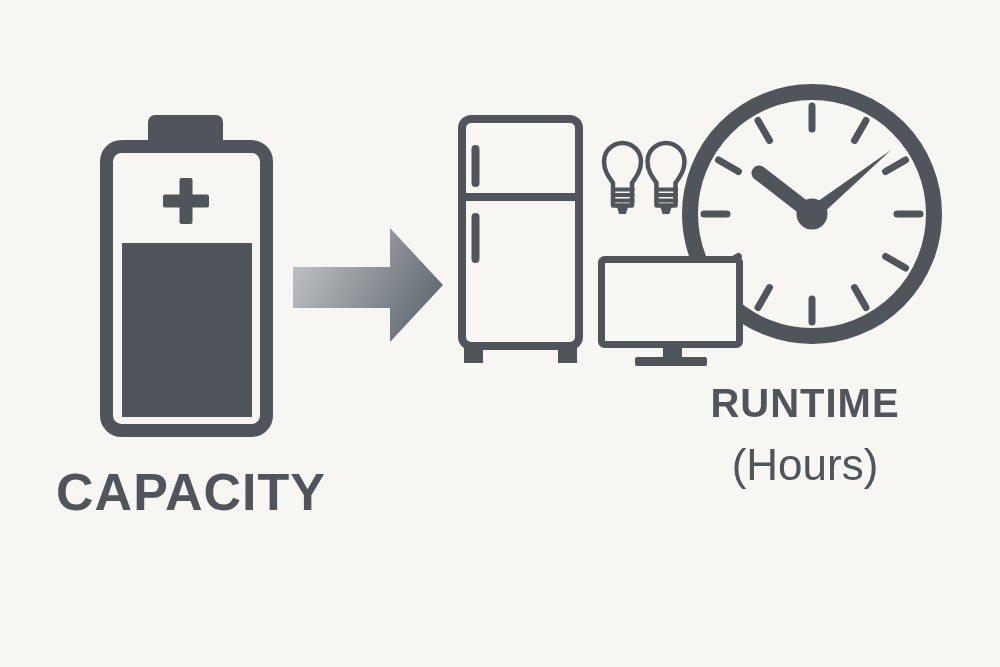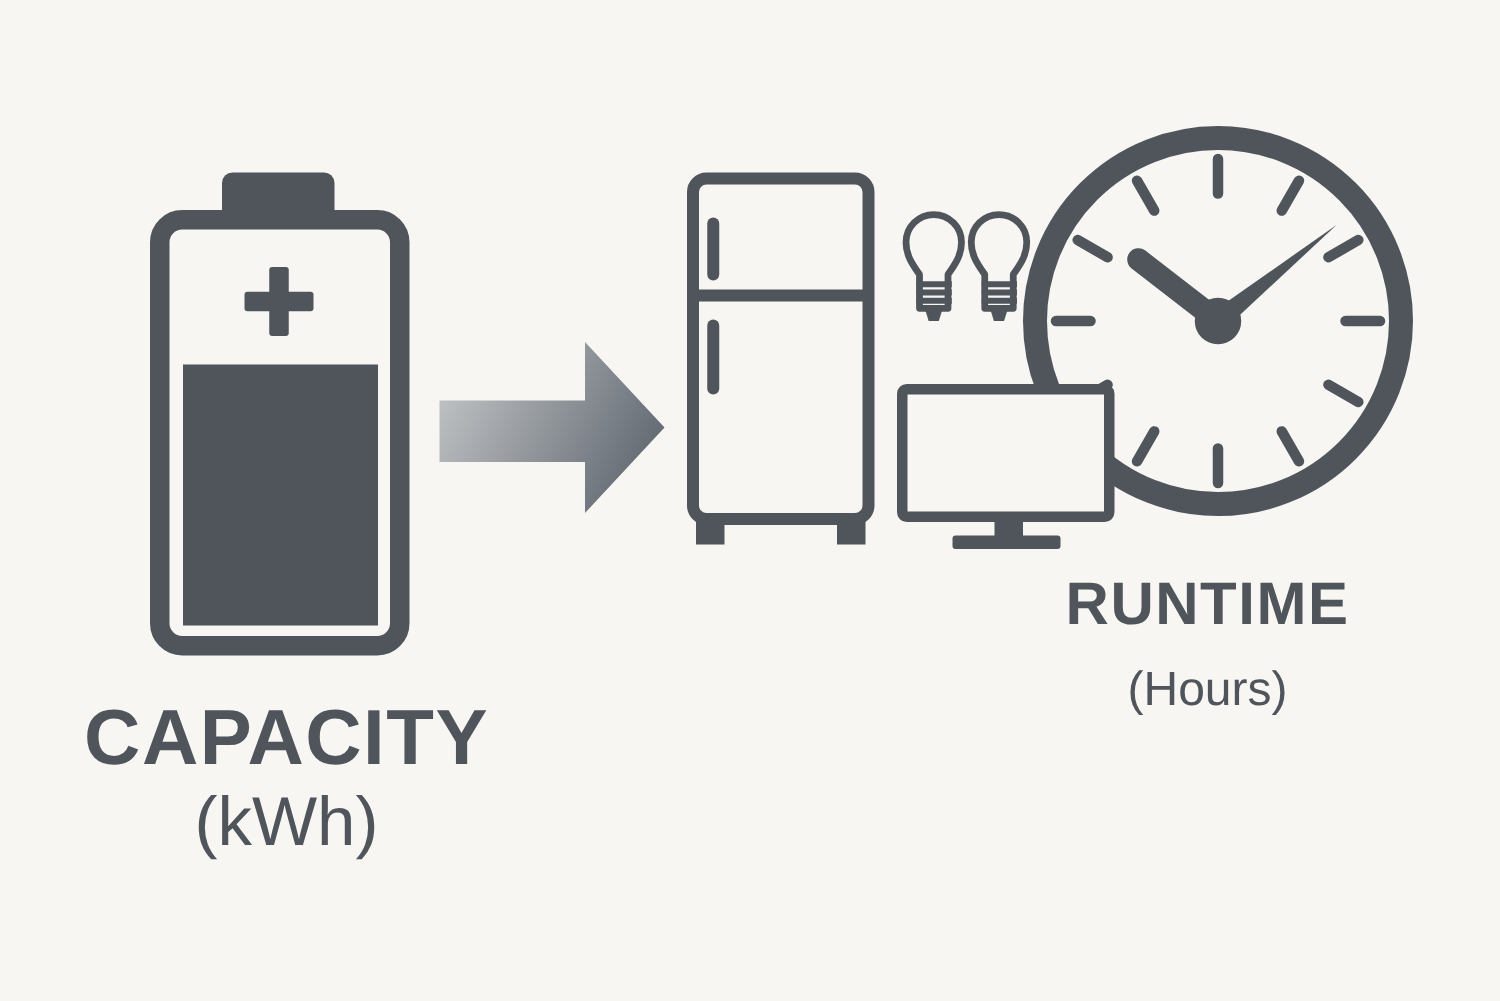--- a/index.html
+++ b/index.html
@@ -31,21 +31,21 @@
     text-align:center;
     color:var(--ink);
     line-height:1;
     white-space:nowrap;
     user-select:none;
   }
   .capacity-title{left:41px;top:466px;width:300px;font-size:52px;font-weight:700;letter-spacing:1px;}
   .capacity-unit{left:41px;top:524px;width:300px;font-size:46px;font-weight:400;}
   .load-title{left:432px;top:408px;width:200px;font-size:47px;font-weight:700;letter-spacing:1px;}
   .runtime-title{left:655px;top:383px;width:300px;font-size:40px;font-weight:700;letter-spacing:1px;}
-  .runtime-unit{left:655px;top:443px;width:300px;font-size:32px;font-weight:400;}
+  .runtime-unit{left:655px;top:443px;width:300px;font-size:44px;font-weight:400;}
 </style>
 </head>
 <body>
 
 <div class="canvas">
 
   <svg width="1000" height="667" viewBox="0 0 1000 667">
     <defs>
       <linearGradient id="arrowGrad" gradientUnits="userSpaceOnUse" x1="293" y1="245" x2="443" y2="325">
         <stop offset="0" style="stop-color:var(--arrow-start)"></stop>
@@ -109,17 +109,16 @@
       </g>
       <rect class="ink-fill" x="122" y="243" width="130" height="174"></rect>
     </g>
 
     <g>
       <polygon fill="url(#arrowGrad)" points="293,267 390,267 390,228 443,285 390,342 390,308 293,308"></polygon>
     </g>
   </svg>
 
   <div class="label capacity-title">CAPACITY</div>
-  <div class="label capacity-unit">(kWh)</div>
   <div class="label runtime-title">RUNTIME</div>
   <div class="label runtime-unit">(Hours)</div>
 
 </div>
 
 </body></html>

